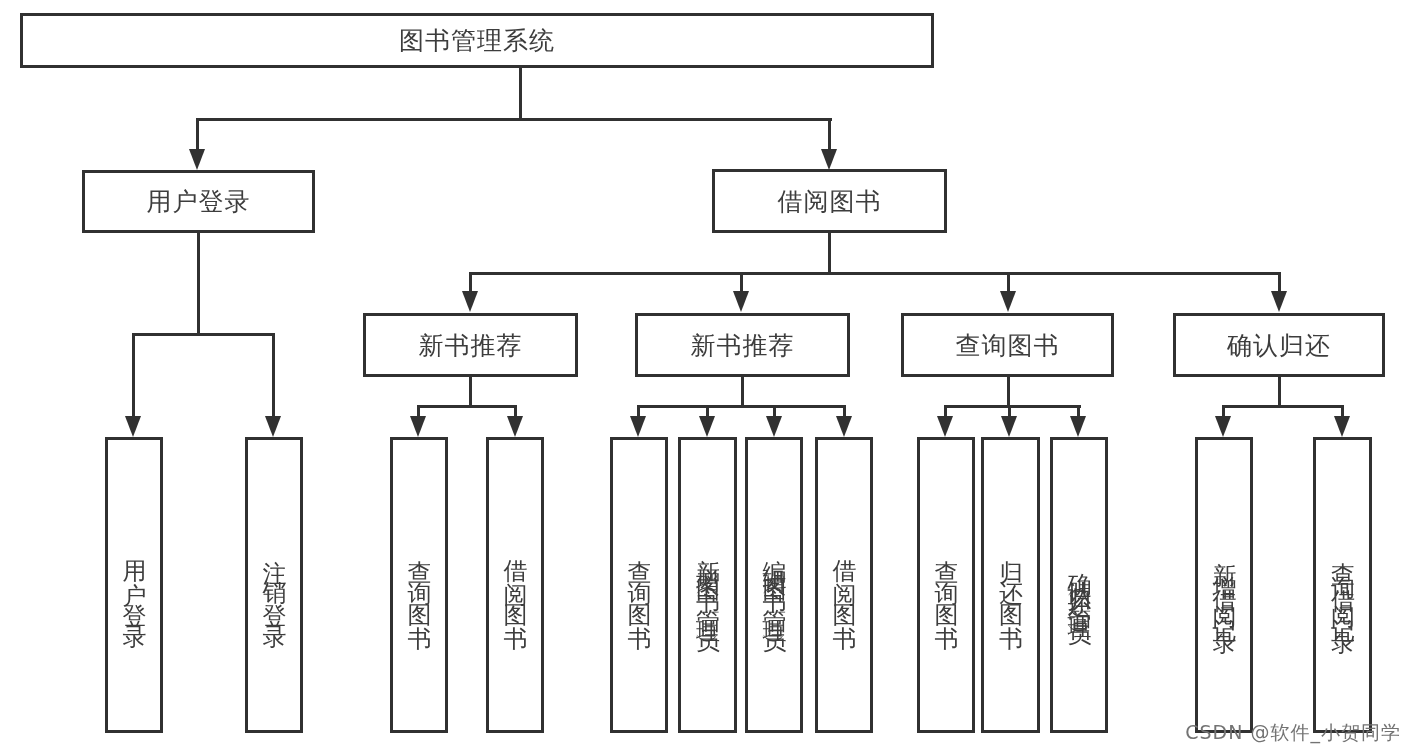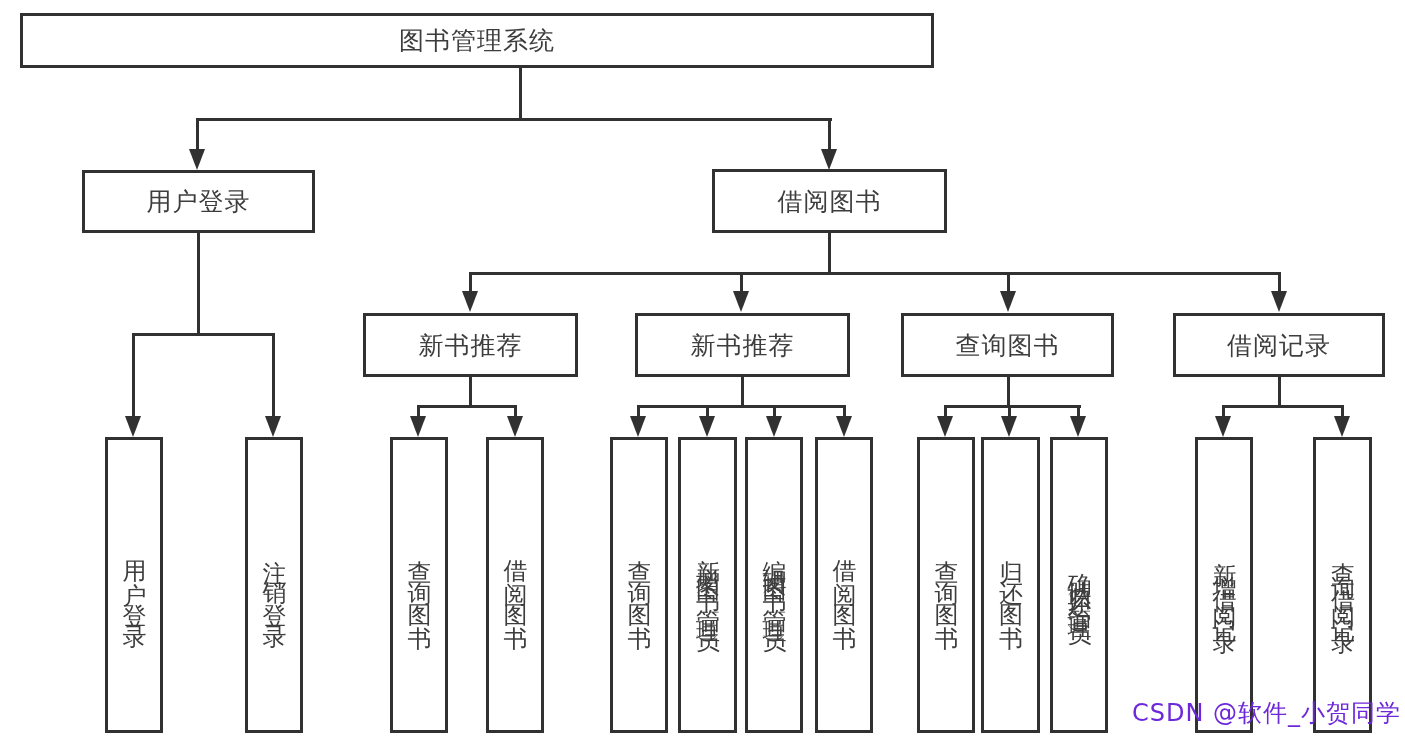--- a/index.html
+++ b/index.html
@@ -17,21 +17,21 @@
     font-size:24px;line-height:1.05;
   }
   .vline{position:absolute;width:3px;background:#313131;}
   .hline{position:absolute;height:3px;background:#313131;}
   .arrow{
     position:absolute;width:0;height:0;
     border-left:8px solid transparent;border-right:8px solid transparent;
     border-top:21px solid #313131;
   }
   .watermark{
-    position:absolute;right:4px;bottom:18px;font-size:24px;color:#6d28d9;
+    position:absolute;right:4px;bottom:1px;font-size:19px;color:#737373;
     letter-spacing:1px;white-space:nowrap;
   }
 </style>
 </head>
 <body>
 
 <div class="canvas">
 
   <div class="box hbox" style="left:20px;top:13px;width:914px;height:55px;">
     <span>图书管理系统</span>
@@ -72,21 +72,21 @@
   <div class="box hbox" style="left:363px;top:313px;width:215px;height:64px;">
     <span>新书推荐</span>
   </div>
   <div class="box hbox" style="left:635px;top:313px;width:215px;height:64px;">
     <span>新书推荐</span>
   </div>
   <div class="box hbox" style="left:901px;top:313px;width:213px;height:64px;">
     <span>查询图书</span>
   </div>
   <div class="box hbox" style="left:1173px;top:313px;width:212px;height:64px;">
-    <span>借阅记录</span>
+    <span>确认归还</span>
   </div>
 
   <div class="vline" style="left:469px;top:377px;height:28px;"></div>
   <div class="hline" style="left:418px;top:405px;width:99px;"></div>
   <div class="vline" style="left:417px;top:405px;height:18px;"></div>
   <div class="arrow" style="left:410px;top:416px;"></div>
   <div class="vline" style="left:514px;top:405px;height:18px;"></div>
   <div class="arrow" style="left:507px;top:416px;"></div>
 
   <div class="vline" style="left:741px;top:377px;height:28px;"></div>

